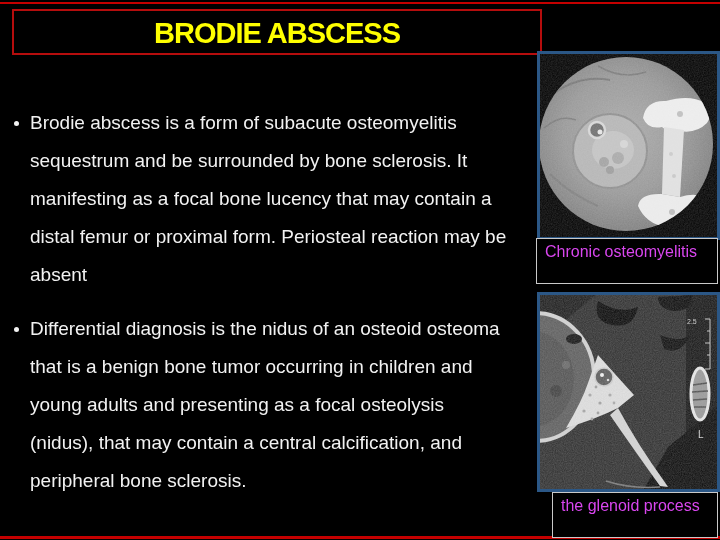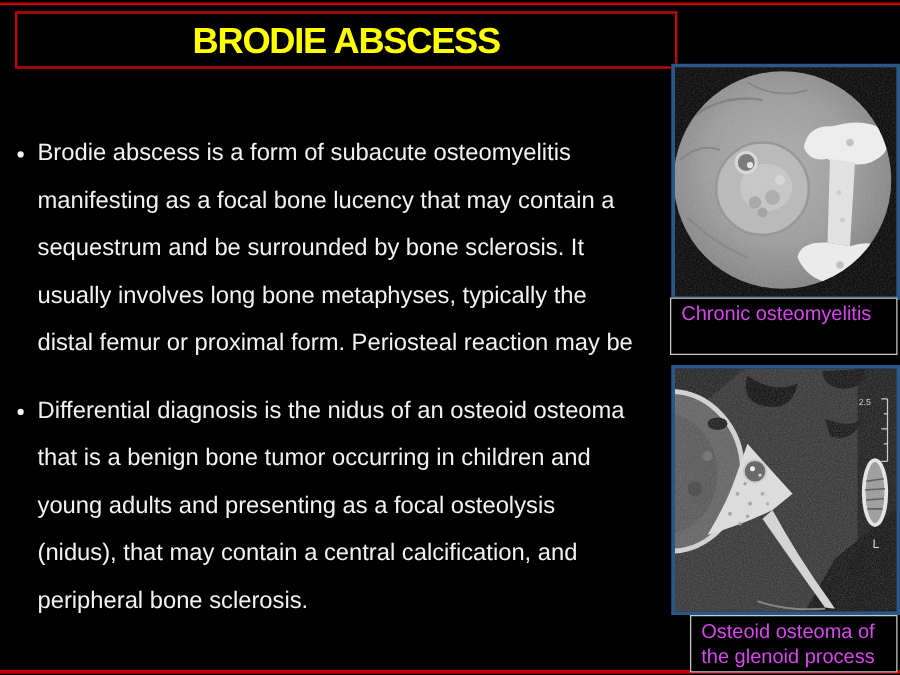--- a/index.html
+++ b/index.html
@@ -52,24 +52,24 @@
   <div class="rule-bottom"></div>
 
   <div class="title-box">
     <span class="title-text">BRODIE ABSCESS</span>
   </div>
 
   <ul class="bullets">
     <li class="bullet">
       <span class="bullet-dot"></span>
       <div class="bullet-line">Brodie abscess is a form of subacute osteomyelitis</div>
+      <div class="bullet-line">sequestrum and be surrounded by bone sclerosis. It</div>
       <div class="bullet-line">manifesting as a focal bone lucency that may contain a</div>
-      <div class="bullet-line">sequestrum and be surrounded by bone sclerosis. It</div>
-      <div class="bullet-line">usually involves long bone metaphyses, typically the</div>
       <div class="bullet-line">distal femur or proximal form. Periosteal reaction may be</div>
+      <div class="bullet-line">absent</div>
     </li>
     <li class="bullet">
       <span class="bullet-dot"></span>
       <div class="bullet-line">Differential diagnosis is the nidus of an osteoid osteoma</div>
       <div class="bullet-line">that is a benign bone tumor occurring in children and</div>
       <div class="bullet-line">young adults and presenting as a focal osteolysis</div>
       <div class="bullet-line">(nidus), that may contain a central calcification, and</div>
       <div class="bullet-line">peripheral bone sclerosis.</div>
     </li>
   </ul>
@@ -173,17 +173,16 @@
         <path d="M165,24 L170,24 M167,36 L170,36 M165,48 L170,48 M167,60 L170,60 M165,74 L170,74" fill="none"></path>
       </g>
       <text x="147" y="29" font-size="7" fill="#cfcfcf" font-family="Liberation Sans, sans-serif">2.5</text>
       <text x="158" y="143" font-size="10" fill="#dcdcdc" font-family="Liberation Sans, sans-serif">L</text>
       <path d="M66,186 Q90,194 120,192" stroke="#7a7a7a" stroke-width="1.5" fill="none"></path>
       <rect width="177" height="194" filter="url(#grain2)"></rect>
     </svg>
   </div>
 
   <div class="caption caption-glenoid">
-    <div class="caption-line">Osteoid osteoma of</div>
     <div class="caption-line">the glenoid process</div>
   </div>
 
 </div>
 
 </body></html>

